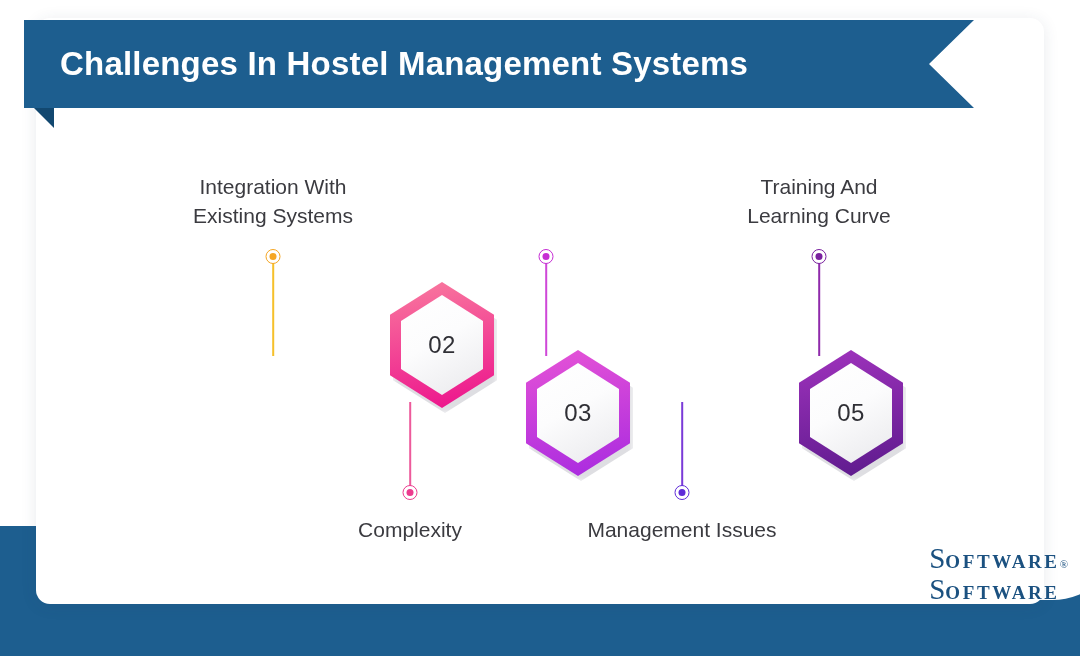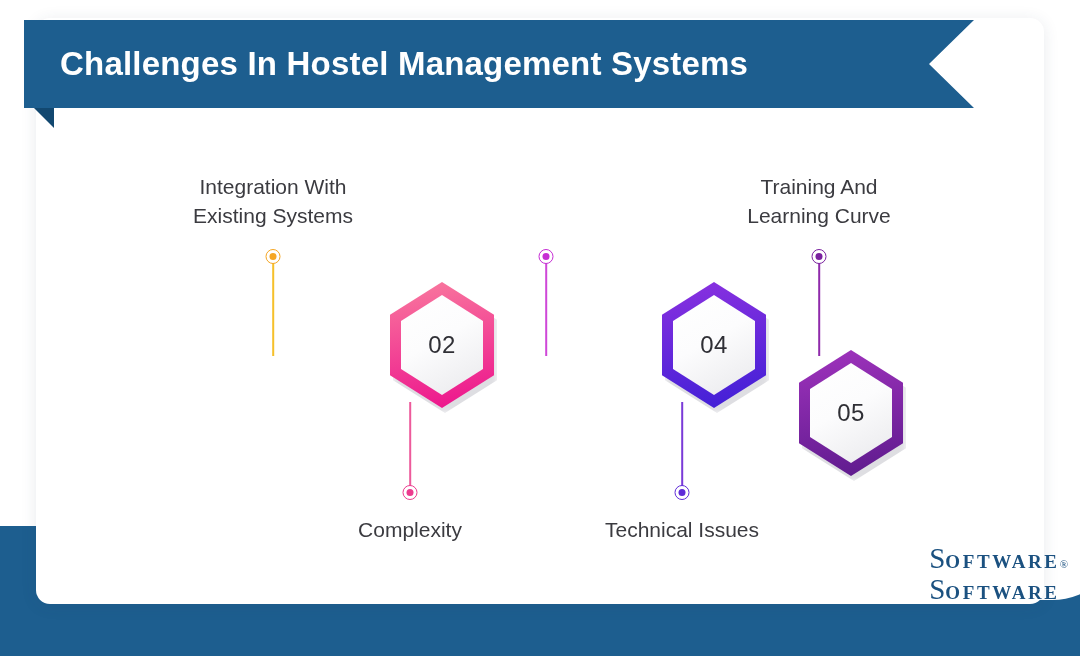--- a/index.html
+++ b/index.html
@@ -263,32 +263,32 @@
           <div class="hex-outer" style="background: linear-gradient(170deg, rgb(249, 122, 158) 0%, rgb(236, 17, 140) 100%);"></div>
           <div class="hex-inner">
             <span class="hex-num">02</span>
           </div>
         </div>
         <div class="item-label" style="top: 515px;">Complexity</div>
       </div>
       <div class="item" style="left: 436px;">
         <div class="conn-line" style="background: rgb(207, 71, 216); top: 263px; height: 93px;"></div>
         <div class="conn-dot" style="border-color: rgb(198, 46, 212); color: rgb(198, 46, 212); top: 249px;"></div>
+        <div class="hex-wrap" style="top: 350px;">
+          <div class="hex-shadow"></div>
+          <div class="hex-outer" style="background: linear-gradient(170deg, rgb(230, 83, 214) 0%, rgb(168, 42, 224) 100%);"></div>
+          <div class="hex-inner">
+            <span class="hex-num">03</span>
+          </div>
+        </div>
       </div>
       <div class="item" style="left: 572px;">
         <div class="conn-line" style="background: rgb(122, 58, 216); top: 402px; height: 90px;"></div>
         <div class="conn-dot" style="border-color: rgb(95, 43, 216); color: rgb(95, 43, 216); top: 485px;"></div>
-        <div class="hex-wrap" style="top: 282px;">
-          <div class="hex-shadow"></div>
-          <div class="hex-outer" style="background: linear-gradient(170deg, rgb(139, 49, 224) 0%, rgb(63, 31, 214) 100%);"></div>
-          <div class="hex-inner">
-            <span class="hex-num">04</span>
-          </div>
-        </div>
-        <div class="item-label" style="top: 515px;">Technical Issues</div>
+        <div class="item-label" style="top: 515px;">Management Issues</div>
       </div>
       <div class="item" style="left: 709px;">
         <div class="conn-line" style="background: rgb(143, 42, 171); top: 263px; height: 93px;"></div>
         <div class="conn-dot" style="border-color: rgb(122, 33, 159); color: rgb(122, 33, 159); top: 249px;"></div>
         <div class="hex-wrap" style="top: 350px;">
           <div class="hex-shadow"></div>
           <div class="hex-outer" style="background: linear-gradient(170deg, rgb(160, 51, 189) 0%, rgb(92, 26, 140) 100%);"></div>
           <div class="hex-inner">
             <span class="hex-num">05</span>
           </div>

